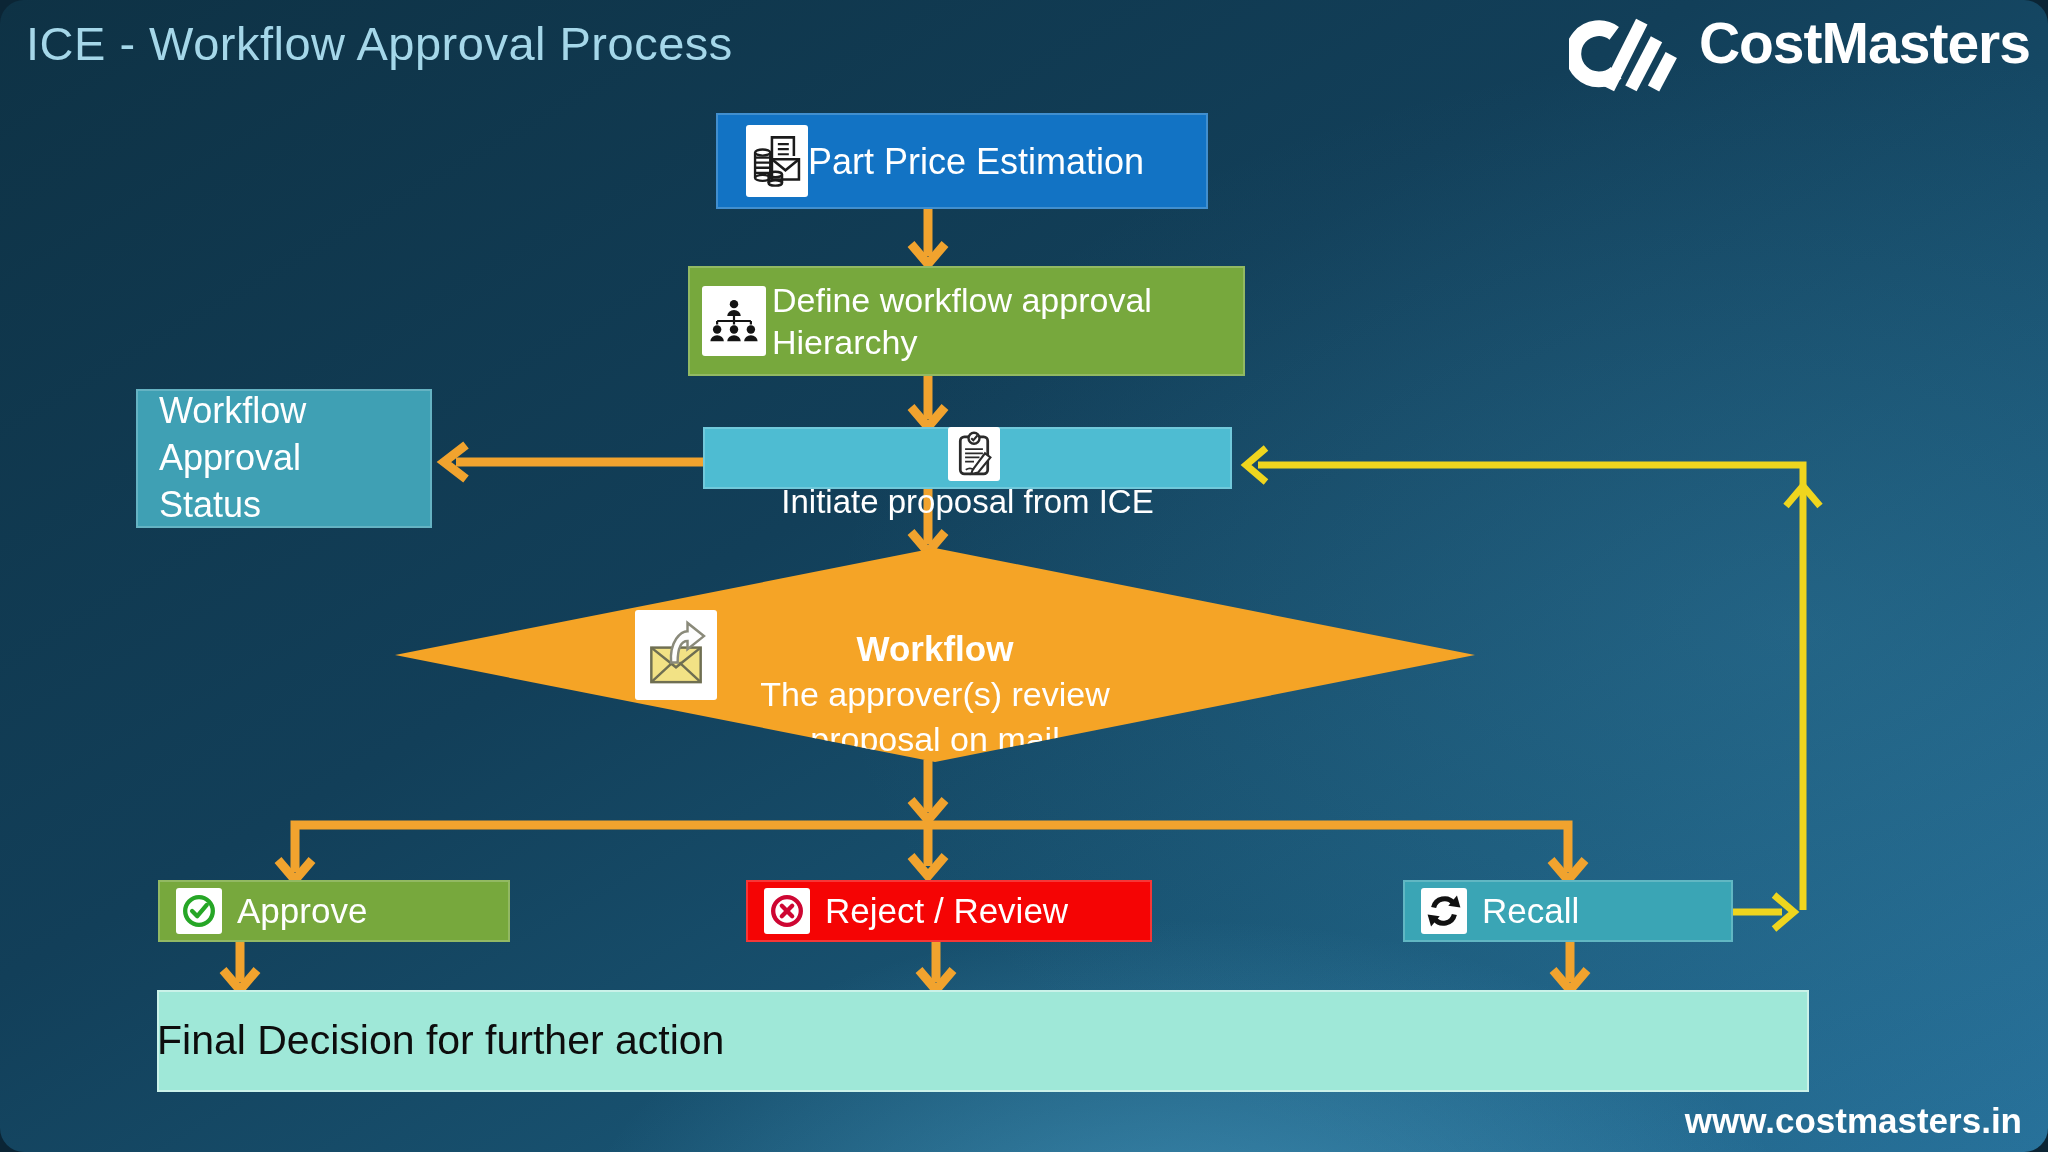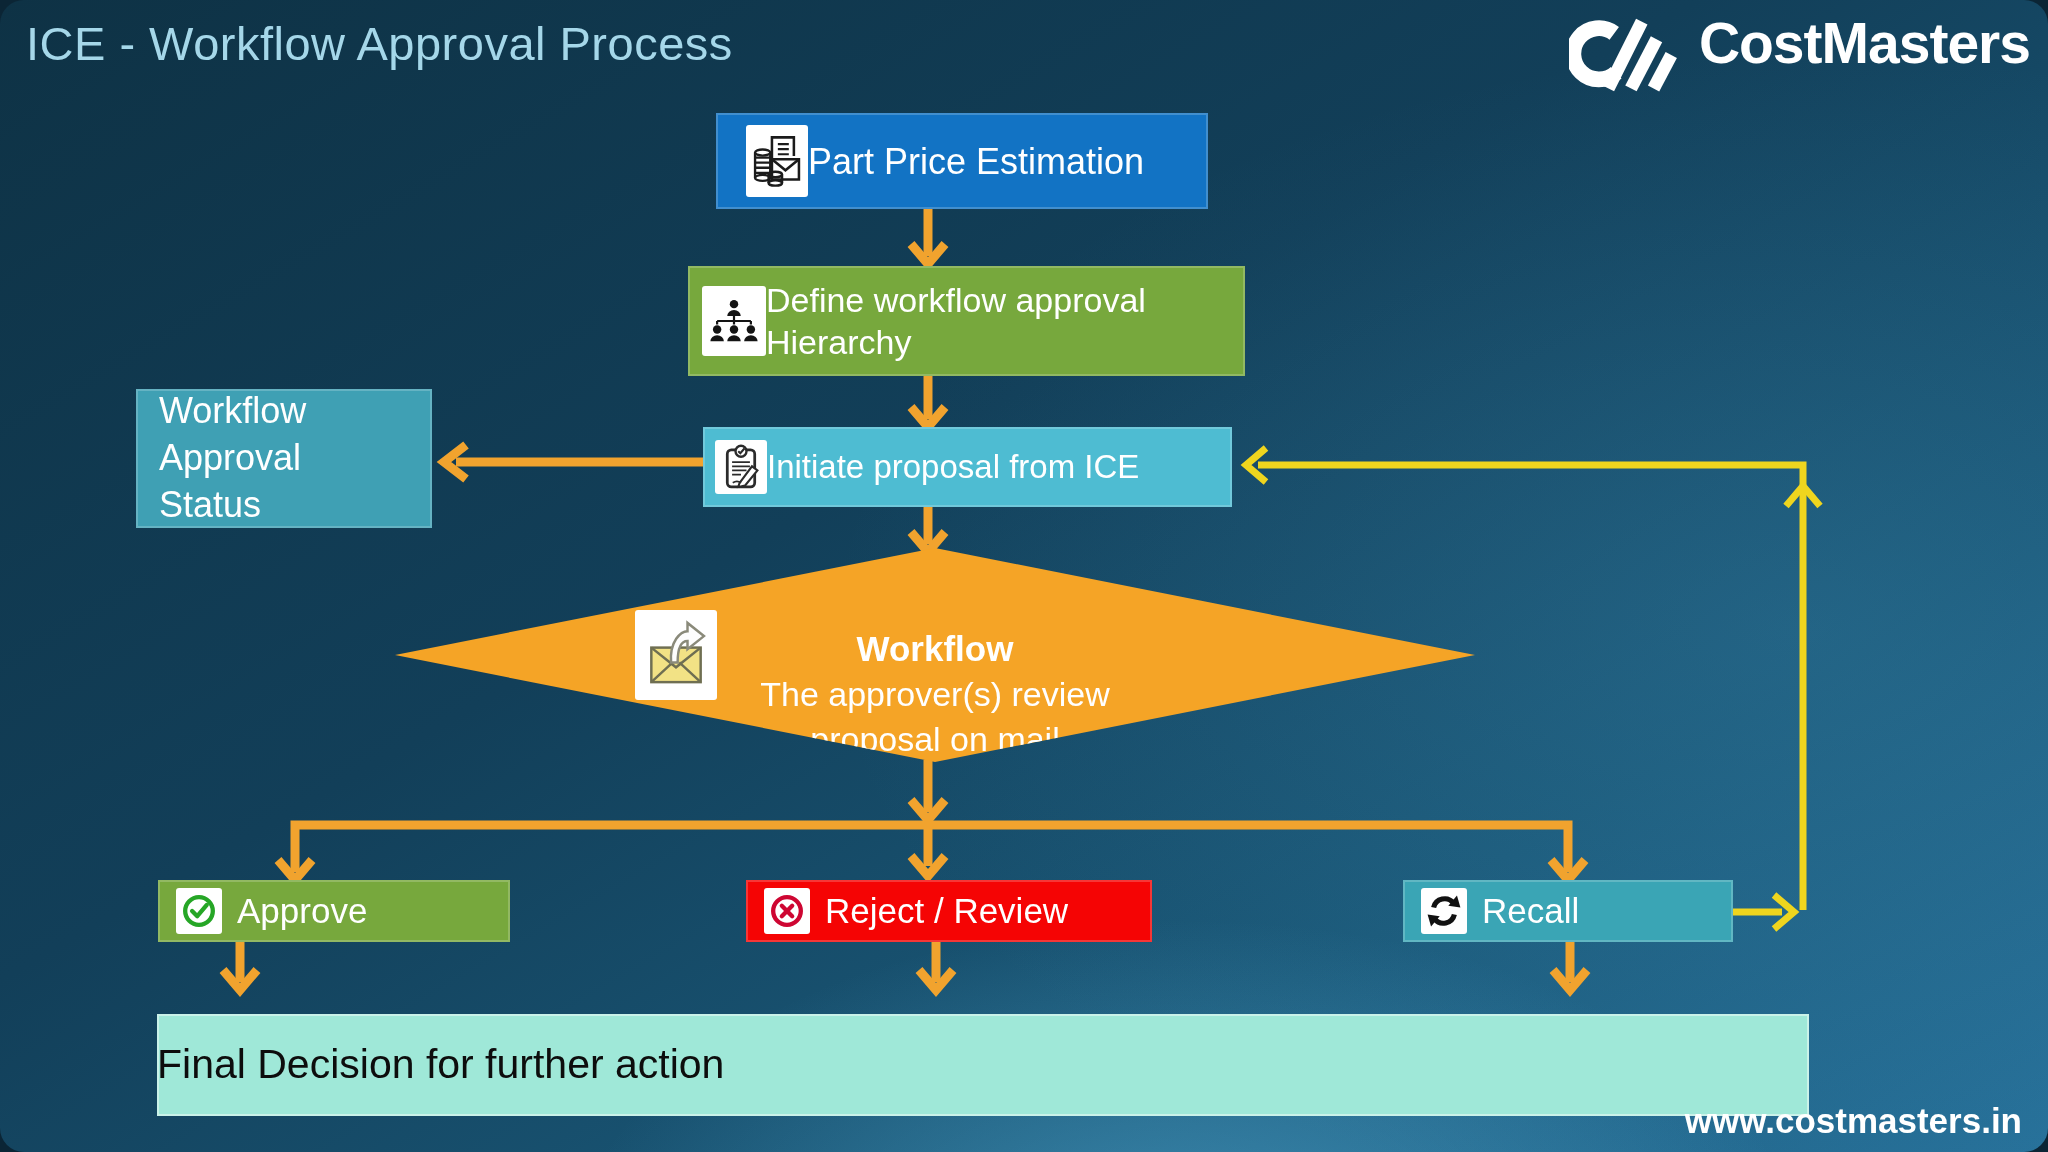--- a/index.html
+++ b/index.html
@@ -22,42 +22,42 @@
   
   .node{position:absolute;display:flex;align-items:center;color:#fff;
         box-shadow:inset 0 0 0 2px rgba(255,255,255,0.20);}
   .chip{background:#fff;border-radius:3px;display:flex;align-items:center;justify-content:center;flex:0 0 auto;}
   .lbl{flex:1;text-align:left;line-height:1.25;}
   .pp{left:716px;top:113px;width:492px;height:96px;background:#1273C4;}
   .pp .chip{width:62px;height:72px;margin-left:30px;}
   .pp .lbl{font-size:36px;}
   .dh{left:688px;top:266px;width:557px;height:110px;background:#77A83D;}
   .dh .chip{width:64px;height:70px;margin-left:14px;}
-  .dh .lbl{font-size:34px;}
+  .dh .lbl{font-size:34px;margin-left:6px;}
   .dh .lbl span{display:inline-block;max-width:430px;}
   .ws{left:136px;top:389px;width:296px;height:139px;background:#3FA0B4;justify-content:center;}
   .ws .lbl{font-size:36px;max-width:250px;line-height:1.3;}
-  .ip{left:703px;top:427px;width:529px;height:80px;background:#4EBCD2;}
+  .ip{left:703px;top:427px;width:529px;height:62px;background:#4EBCD2;flex-direction:column;}
   .ip .chip{width:52px;height:54px;margin-left:12px;}
   .ip .lbl{font-size:33px;}
   .diamond{position:absolute;left:395px;top:548px;width:1080px;height:214px;background:#F5A426;
            clip-path:polygon(50% 0,100% 50%,50% 100%,0 50%);}
   .diamond .chip{position:absolute;left:240px;top:62px;width:82px;height:90px;}
   .dtext{position:absolute;left:340px;top:0;width:400px;height:100%;
          display:flex;flex-direction:column;align-items:center;justify-content:flex-end;
          color:#fff;text-align:center;line-height:1.32;}
   .dtitle{font-size:35px;font-weight:700;}
   .dsub{font-size:34px;max-width:380px;}
   .ap{left:158px;top:880px;width:352px;height:62px;background:#77A83D;}
   .rj{left:746px;top:880px;width:406px;height:62px;background:#F50404;}
   .rc{left:1403px;top:880px;width:330px;height:62px;background:#3AA5B5;}
   .ap .chip,.rj .chip,.rc .chip{width:46px;height:46px;margin-left:18px;}
   .ap .lbl,.rj .lbl,.rc .lbl{font-size:35px;padding-left:15px;}
   .final{left:157px;top:990px;width:1652px;height:102px;background:#9FE8D8;
-         justify-content:center;color:#0d0d0d;box-shadow:inset 0 0 0 2px rgba(255,255,255,0.45);margin-top:24px;}
+         justify-content:center;color:#0d0d0d;box-shadow:inset 0 0 0 2px rgba(255,255,255,0.45);}
   .final .lbl{font-size:41px;}
   .website{position:absolute;top:1101px;right:26px;color:#fff;font-size:35px;font-weight:700;}
   .connectors{position:absolute;left:0;top:0;width:2048px;height:1152px;pointer-events:none;}
 </style>
 </head>
 <body>
 
 <div class="stage">
 
   <svg class="connectors" viewBox="0 0 2048 1152">

